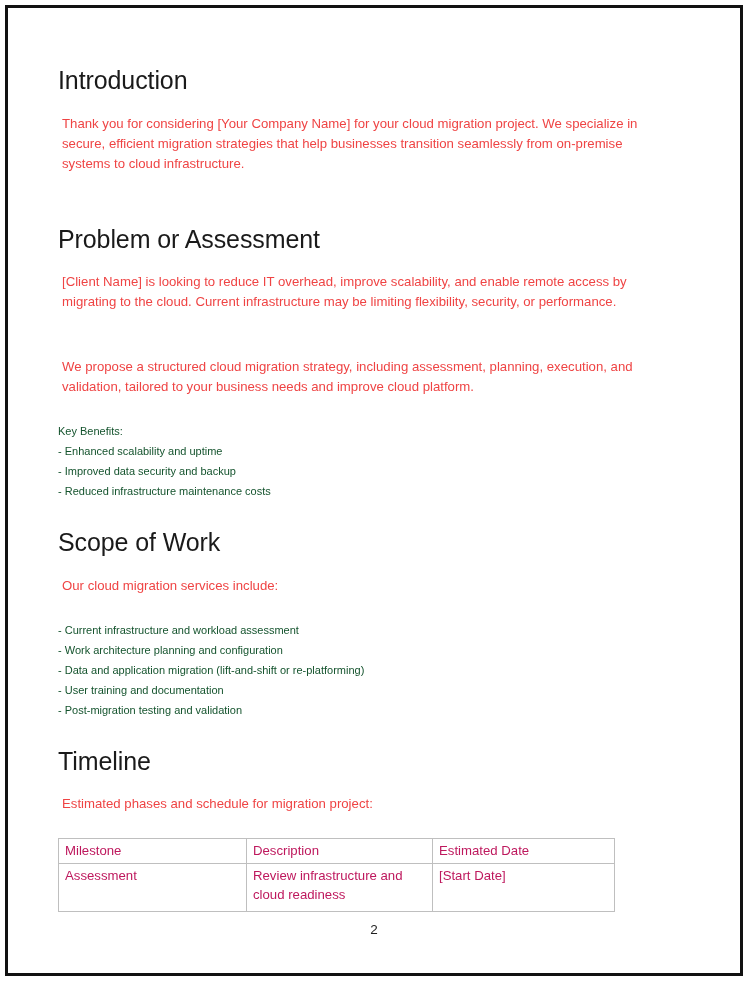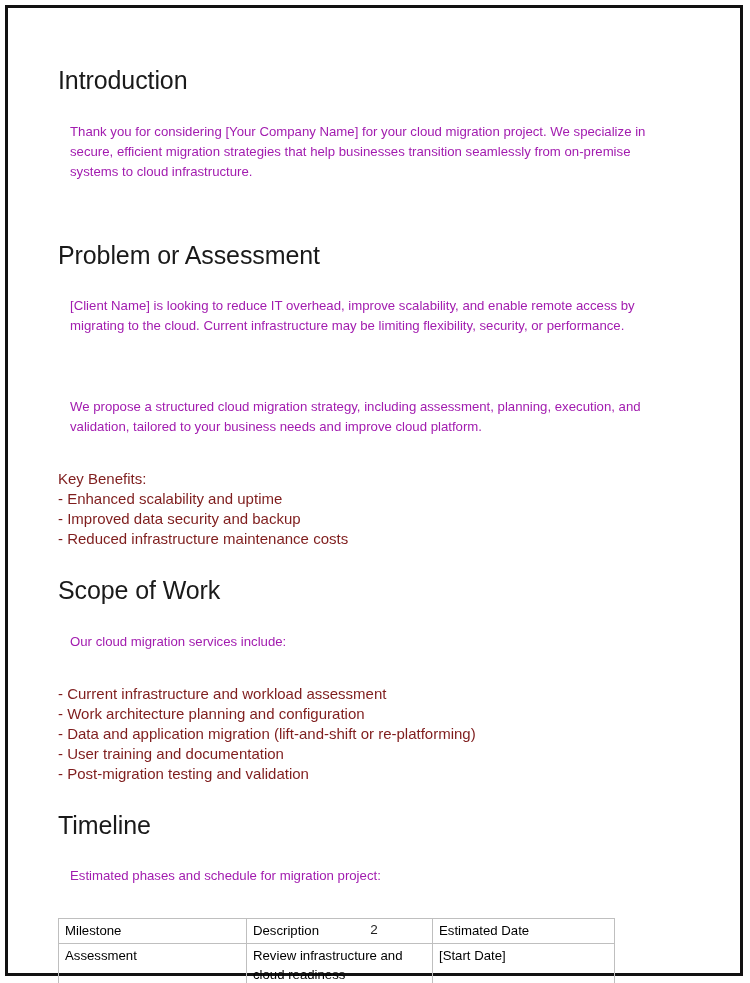--- a/index.html
+++ b/index.html
@@ -49,53 +49,53 @@
     color: #1a1a1a;
     margin: 0;
     padding: 0;
     line-height: 1.18;
     letter-spacing: -0.1px;
   }
 
   .para {
     font-size: 13.2px;
     font-weight: 400;
-    color: #a21caf;
+    color: #ef4444;
     line-height: 20px;
-    margin: 12px;
+    margin: 4px;
     padding: 0;
   }
 
   .gap-after-heading { height: 14px; }
   .gap-para { height: 20px; }
   .gap-before-heading { height: 27px; }
   .gap-before-heading-sm { height: 23px; }
   .gap-list { height: 20px; }
 
   .list-block {
-    font-size: 15px;
-    color: #7f1d1d;
+    font-size: 11px;
+    color: #14532d;
     line-height: 20px;
   }
   .list-block .list-line {
     margin: 0;
     padding: 0;
     white-space: nowrap;
   }
 
   table.timeline-table {
     border-collapse: collapse;
     width: 556px;
     margin: 0;
     table-layout: fixed;
   }
   table.timeline-table td {
     border: 1px solid #bfbfbf;
     font-size: 13.2px;
-    color: #000000;
+    color: #be185d;
     line-height: 19px;
     padding: 2px 0 3px 6px;
     vertical-align: top;
     font-weight: 400;
   }
   table.timeline-table col.c1 { width: 188px; }
   table.timeline-table col.c2 { width: 186px; }
   table.timeline-table col.c3 { width: 182px; }
   table.timeline-table tr.body-row td { height: 42px; }
 

